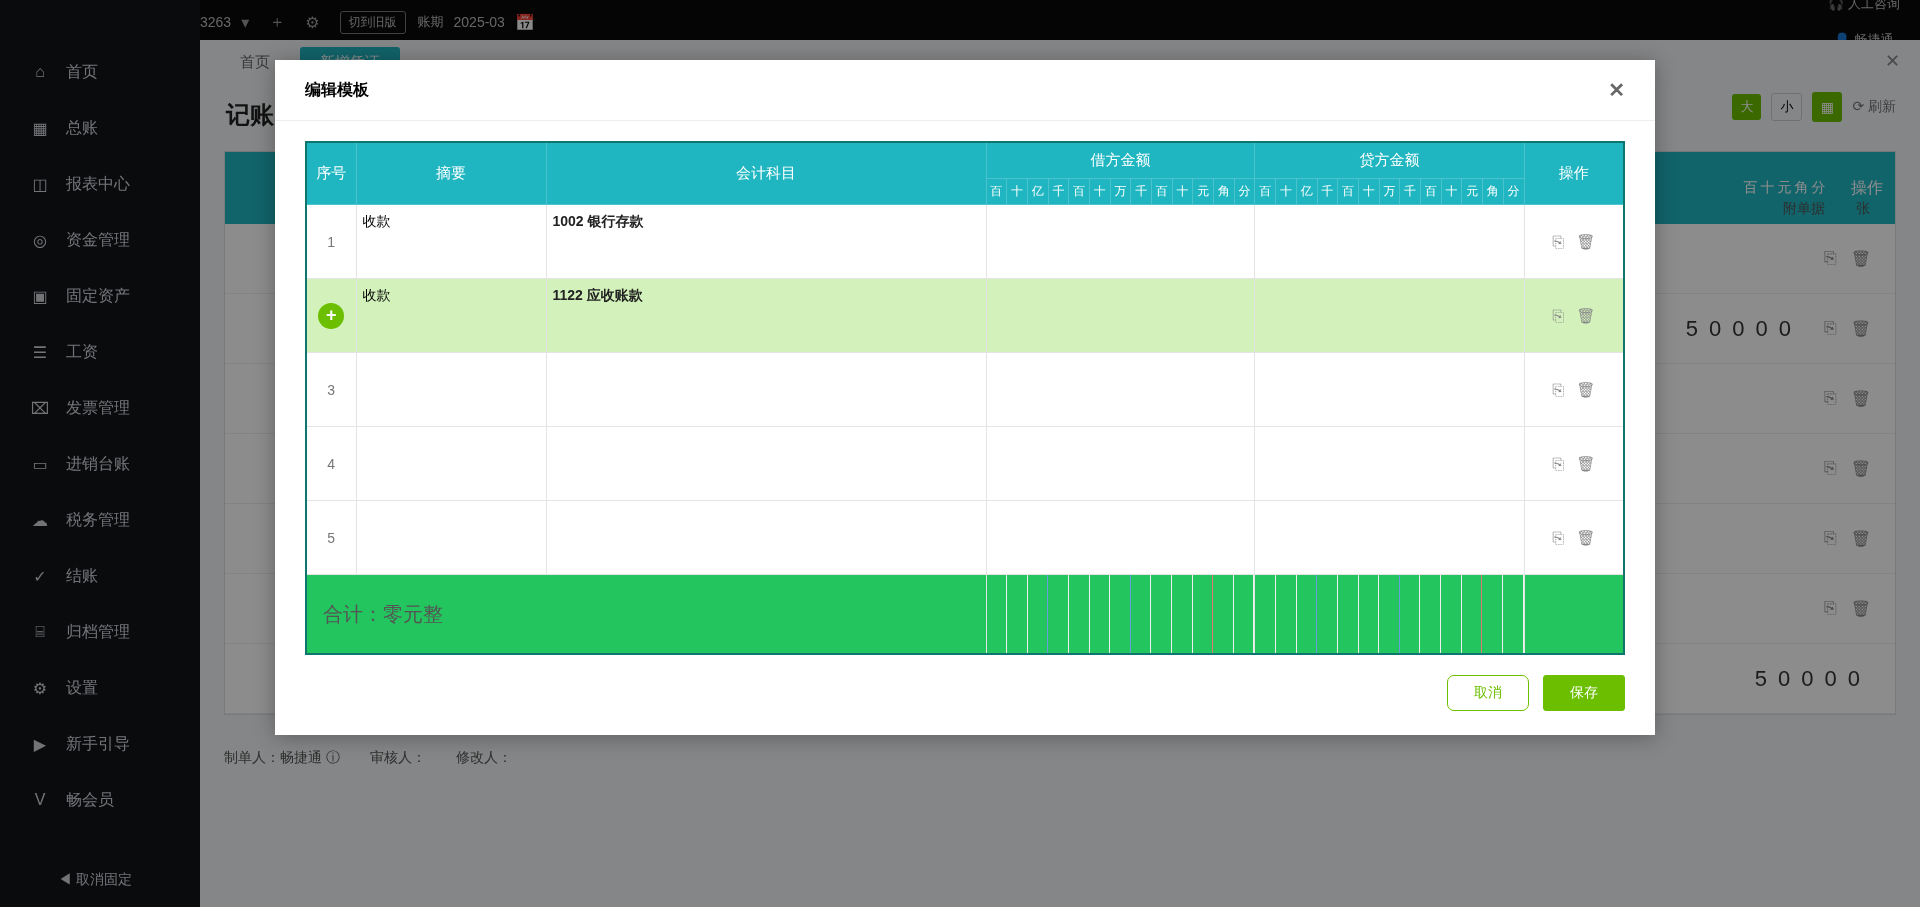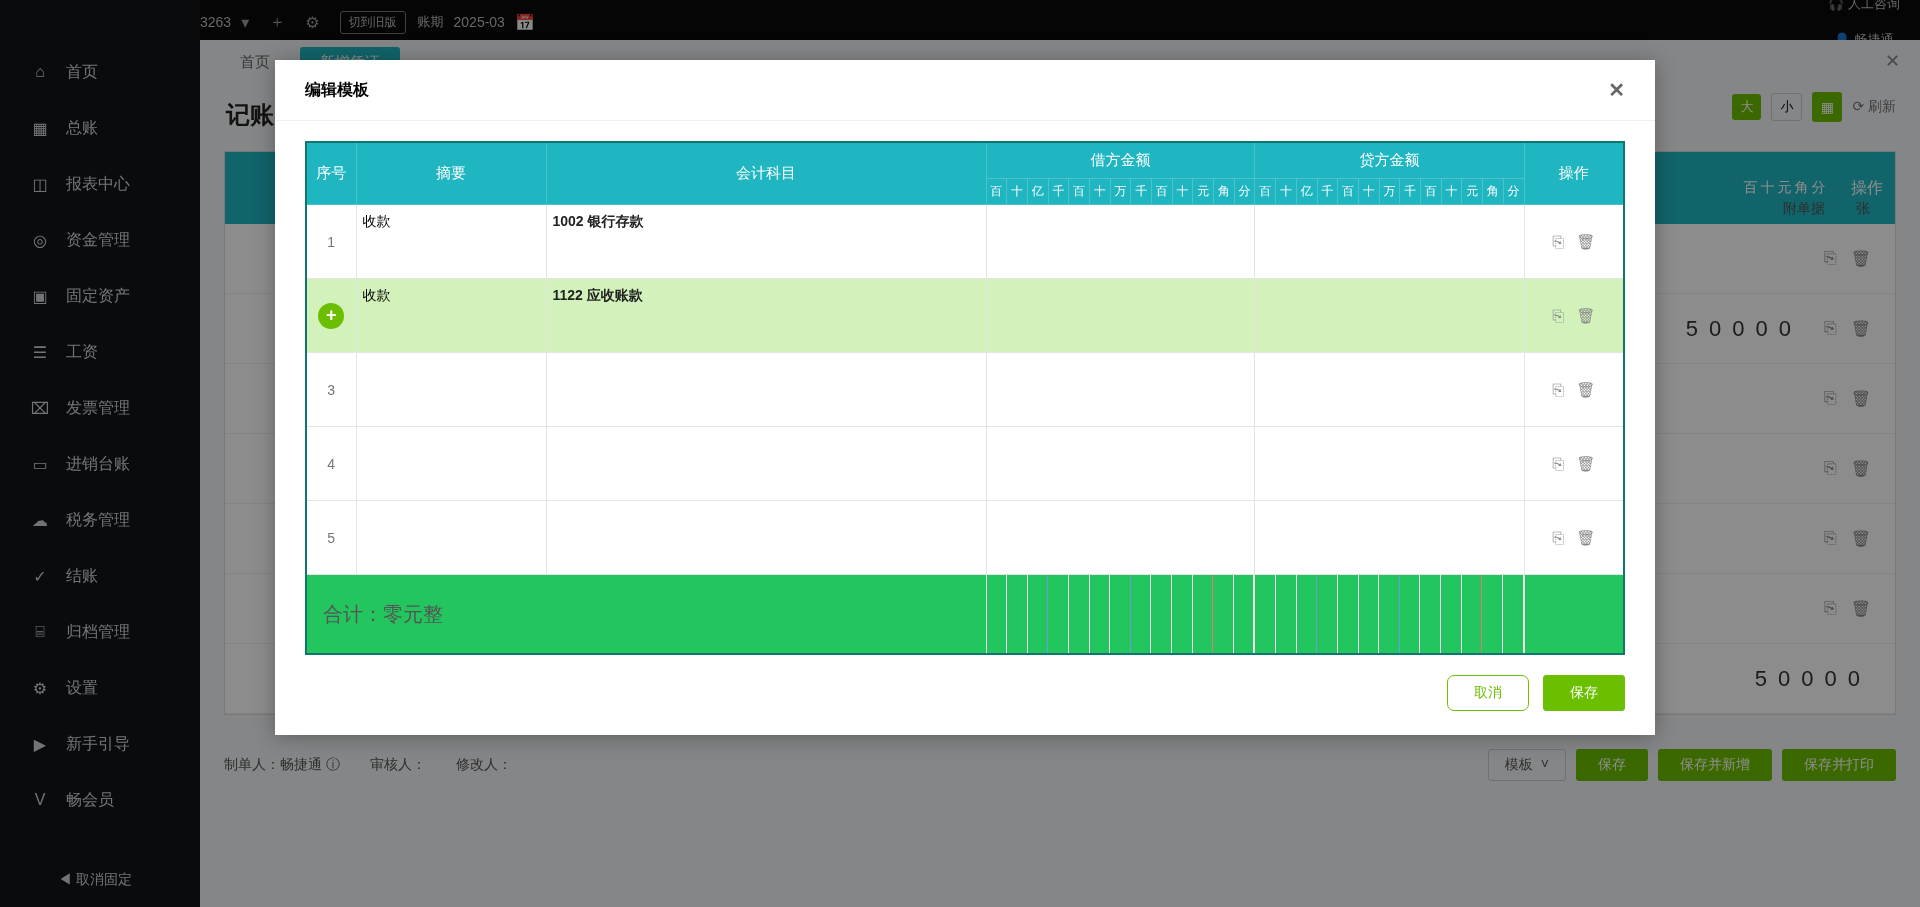--- a/index.html
+++ b/index.html
@@ -232,29 +232,20 @@
       </div>
     <div class="row">
         <span>50000</span>
       </div>
   </div>
 
   <div class="btm-row">
     <span class="lbl"><span>制单人：</span><span>畅捷通 ⓘ</span></span>
     <span class="lbl">审核人：</span>
     <span class="lbl">修改人：</span>
-    <div class="btm-btns">
-      <div class="btn-outline-dd">
-          <span>模板</span>
-          <span>˅</span>
-        </div>
-      <div class="btn-solid-green">保存</div>
-      <div class="btn-solid-green">保存并新增</div>
-      <div class="btn-solid-green">保存并打印</div>
-    </div>
   </div>
 </div>
 
 <div class="overlay"></div>
 
 <div class="modal">
   <div class="modal-head">
     <span>编辑模板</span>
     <span class="close">✕</span>
   </div>

